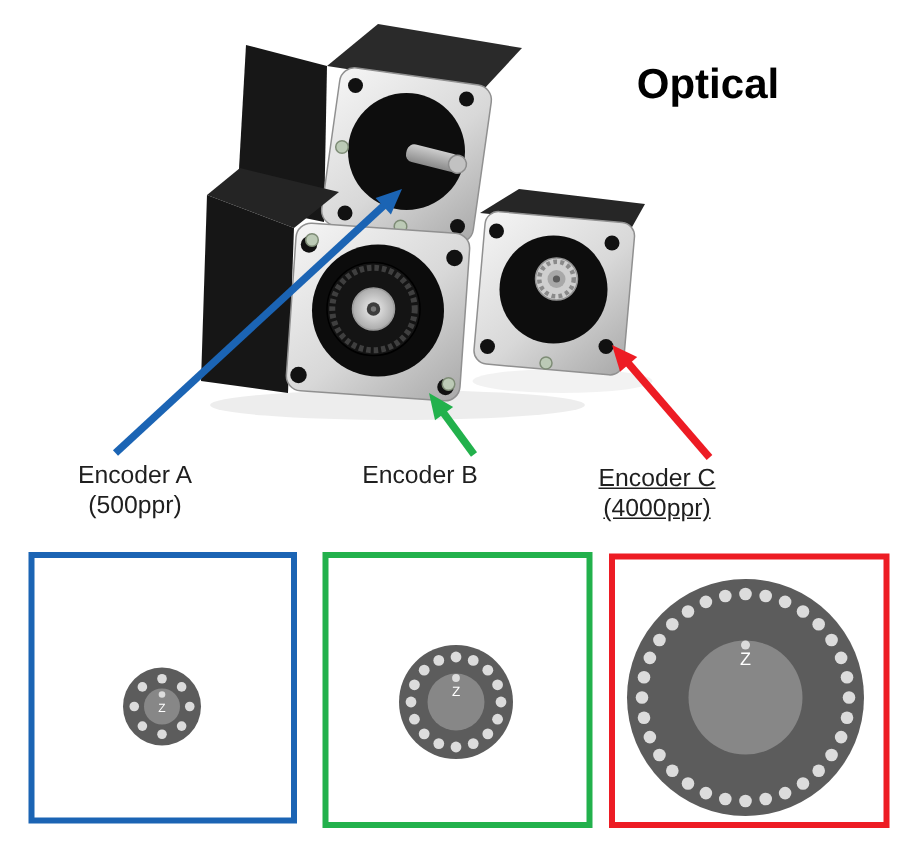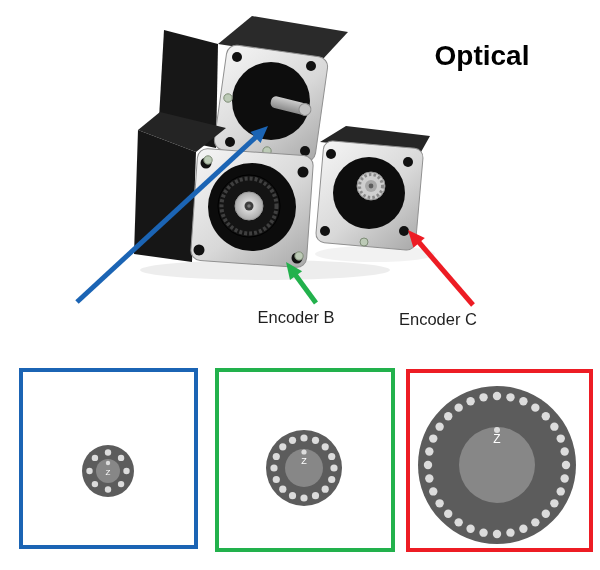--- a/index.html
+++ b/index.html
@@ -1,26 +1,26 @@
 <!DOCTYPE html>
 <html><head>
 <meta charset="utf-8">
 <style>
   html,body{margin:0;padding:0;background:#fff;}
   #stage{position:relative;width:600px;height:570px;background:#fff;overflow:hidden;
          font-family:"Liberation Sans","DejaVu Sans",sans-serif;}
   #photo-svg{position:absolute;left:0;top:0;}
   #arrow-svg{position:absolute;left:0;top:0;pointer-events:none;}
-  .title{position:absolute;left:412px;top:40px;width:140px;text-align:center;
+  .title{position:absolute;left:402px;top:40px;width:140px;text-align:center;
          font-size:28px;font-weight:bold;color:#000;line-height:1.14;}
   .enc-label{position:absolute;width:170px;text-align:center;font-size:16.5px;
          color:#1f1f1f;line-height:1.24;}
   #label-a{left:5px;top:307px;}
-  #label-b{left:211px;top:307px;}
-  #label-c{left:353px;top:309px;}
+  #label-b{left:195px;top:307px;}
+  #label-c{left:353px;top:309px;text-decoration:underline;}
   .panel{position:absolute;border:4px solid #888;background:#fff;box-sizing:border-box;}
   #panel-a{left:19px;top:368px;width:179px;height:181px;}
   #panel-b{left:215px;top:368px;width:180px;height:184px;}
   #panel-c{left:406px;top:369px;width:187px;height:183px;}
   .disk{position:absolute;}
   #disk-0{left:57px;top:71px;}
   #disk-1{left:45px;top:56px;}
   #disk-2{left:6px;top:11px;}
 </style>
 </head>
@@ -115,25 +115,30 @@
     <g>
       <line x1="473" y1="305" x2="417" y2="240" stroke-width="5" stroke="#ed1c24"></line>
       <polygon points="408,230 424.8,238 413.4,247.8" fill="#ed1c24"></polygon>
     </g>
   </svg>
 
   <div class="title">
     <div>Optical</div>
   </div>
 
+  <div class="enc-label" id="label-a">
+    <div>Encoder A</div>
+    <div>(500ppr)</div>
+  </div>
   <div class="enc-label" id="label-b">
     <div>Encoder B</div>
   </div>
   <div class="enc-label" id="label-c">
     <div>Encoder C</div>
+    <div>(4000ppr)</div>
   </div>
 
   <div class="panel" id="panel-a" style="border-color: rgb(27, 100, 180);">
     <div class="disk" id="disk-0"><svg width="56" height="56" viewBox="0 0 56 56">
           <circle cx="28" cy="28" r="26" fill="#5c5c5c"></circle>
           <circle cx="28" cy="28" r="12" fill="#878787"></circle>
           <circle cx="28" cy="9.5" r="3.2" fill="#dcdcdc"></circle>
           <circle cx="41.08147545195113" cy="14.918524548048872" r="3.2" fill="#dcdcdc"></circle>
           <circle cx="46.5" cy="28" r="3.2" fill="#dcdcdc"></circle>
           <circle cx="41.08147545195113" cy="41.08147545195113" r="3.2" fill="#dcdcdc"></circle>

